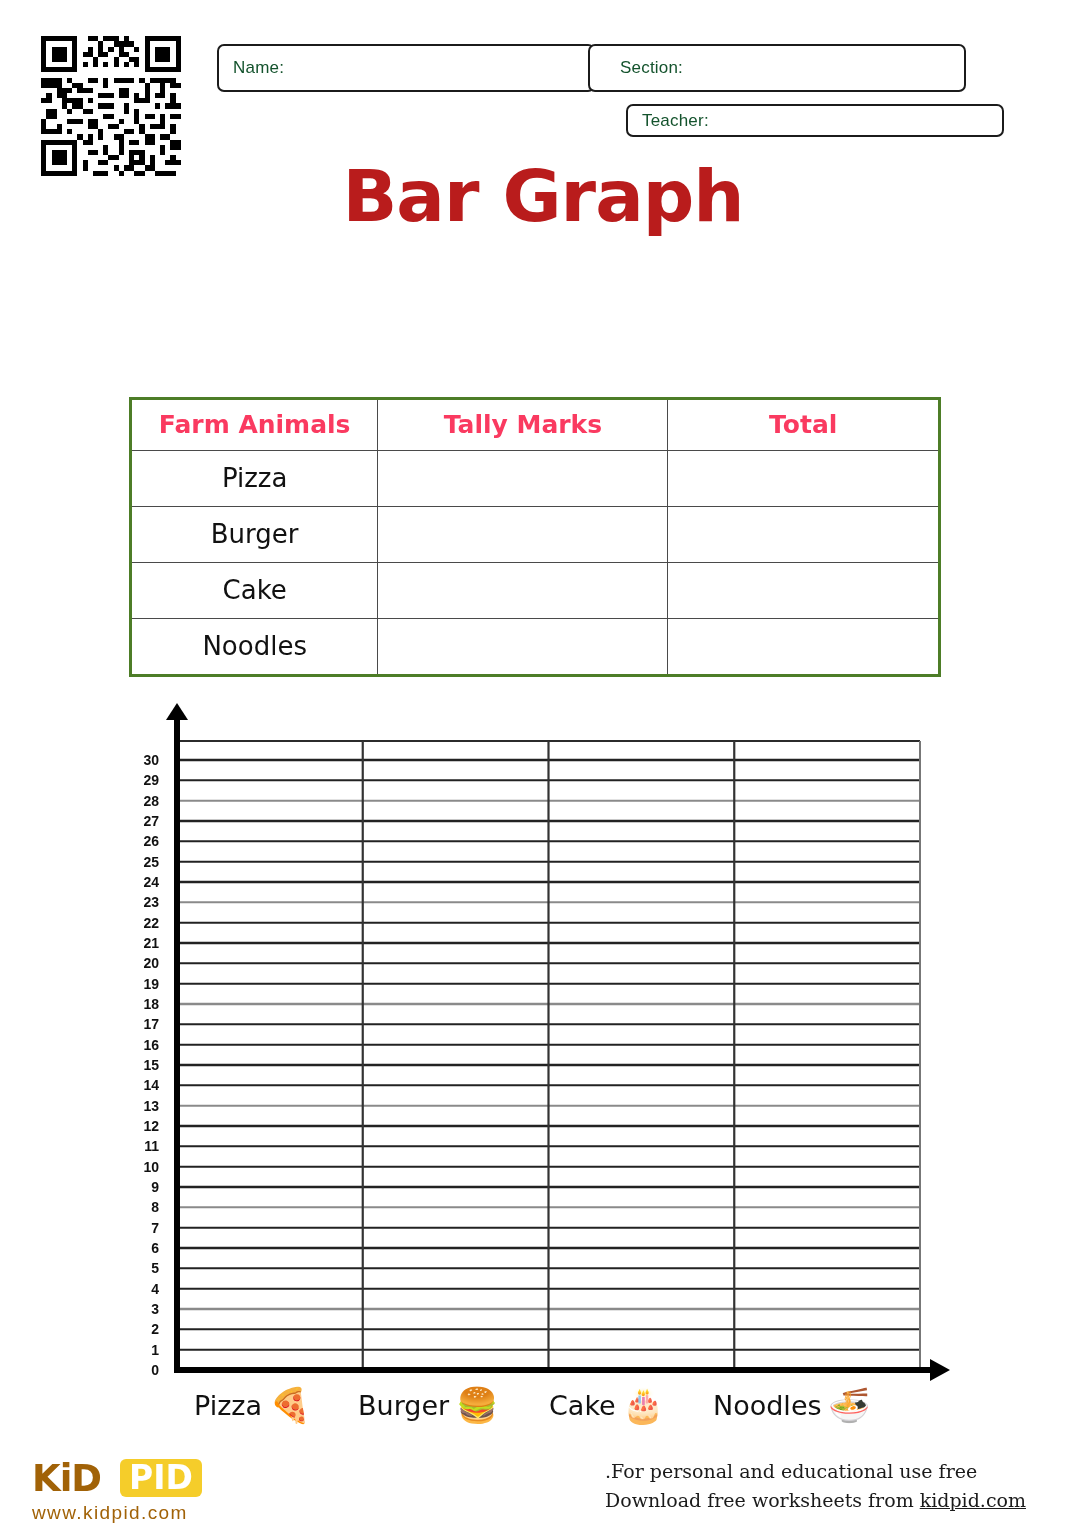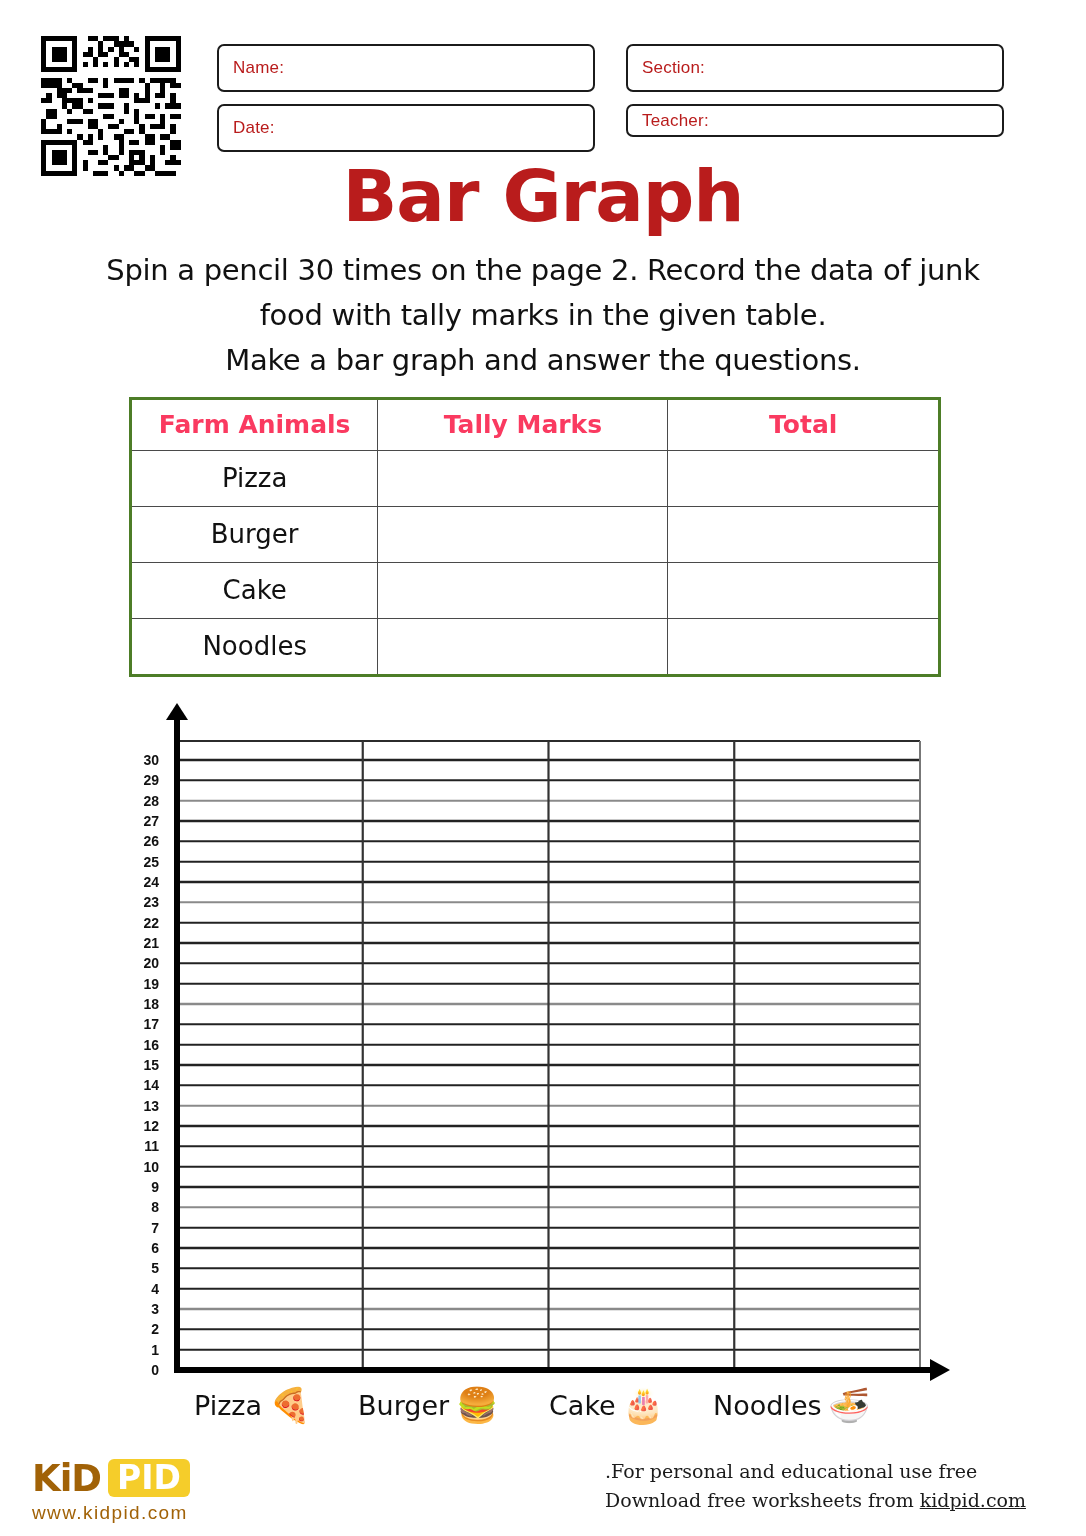--- a/index.html
+++ b/index.html
@@ -13,25 +13,25 @@
   
   .qr{position:absolute;left:36px;top:31px;width:150px;height:150px;}
   .qr svg{display:block;width:150px;height:150px;}
 
   .field{
     position:absolute;box-sizing:border-box;
     border:2.5px solid #1b1b1b;border-radius:7px;background:#fff;
     display:flex;align-items:center;
   }
   .field span{
-    padding-left:14px;font-size:17px;letter-spacing:.2px;color:#b91c1c;
+    padding-left:14px;font-size:17px;letter-spacing:.2px;color:#14532d;
     font-family:"Liberation Sans", sans-serif;
   }
   #f-name   {left:217px;top:44px; width:378px;height:48px;}
-  #f-section{left:626px;top:44px; width:378px;height:48px;}
+  #f-section{left:588px;top:44px; width:378px;height:48px;padding-left:16px;}
   #f-date   {left:217px;top:104px;width:378px;height:48px;}
   #f-teacher{left:626px;top:104px;width:378px;height:33px;}
 
   
   .title{
     position:absolute;left:0;top:160px;width:1086px;text-align:center;
     font-family:"DejaVu Sans", sans-serif;
     font-weight:bold;font-size:72px;line-height:72px;
     color:#b91c1c;letter-spacing:-1px;
   }
@@ -83,21 +83,21 @@
   .xcat .emoji{font-size:34px;line-height:1;}
 
   
   .logo{position:absolute;left:32px;top:1458px;}
   .logo .mark{display:flex;align-items:center;height:40px;}
   .logo .kid{
     font-family:"DejaVu Sans", sans-serif;font-weight:bold;font-size:37px;
     color:#a16207;letter-spacing:-1px;line-height:37px;
   }
   .logo .pidbox{
-    background:#f5cd2a;border-radius:6px;padding:1px 9px 2px 9px;margin-left:7px;
+    background:#f5cd2a;border-radius:6px;padding:1px 9px 2px 9px;margin-left:19px;
   }
   .logo .pid{
     font-family:"DejaVu Sans", sans-serif;font-weight:bold;font-size:33px;
     color:#ffffff;letter-spacing:0px;line-height:35px;
   }
   .logo .url{
     margin-top:4px;font-family:"Liberation Sans", sans-serif;
     font-size:19px;color:#a16207;letter-spacing:1.4px;
   }
   .foot-right{
@@ -240,34 +240,26 @@
       </g>
     </svg>
   </div>
 
   <div class="field" id="f-name">
     <span>Name:</span>
   </div>
   <div class="field" id="f-section">
     <span>Section:</span>
   </div>
-  <div class="field" id="f-date">
-    <span>Date:</span>
-  </div>
   <div class="field" id="f-teacher">
     <span>Teacher:</span>
   </div>
 
   <div class="title">Bar Graph</div>
 
-  <div class="instructions">
-    <div>Spin a pencil 30 times on the page 2. Record the data of junk</div>
-    <div>food with tally marks in the given table.</div>
-    <div>Make a bar graph and answer the questions.</div>
-  </div>
 
   <div class="tbl">
     <table>
       <thead>
         <tr>
           <th class="col-a">Farm Animals</th>
           <th class="col-b">Tally Marks</th>
           <th class="col-c">Total</th>
         </tr>
       </thead>

